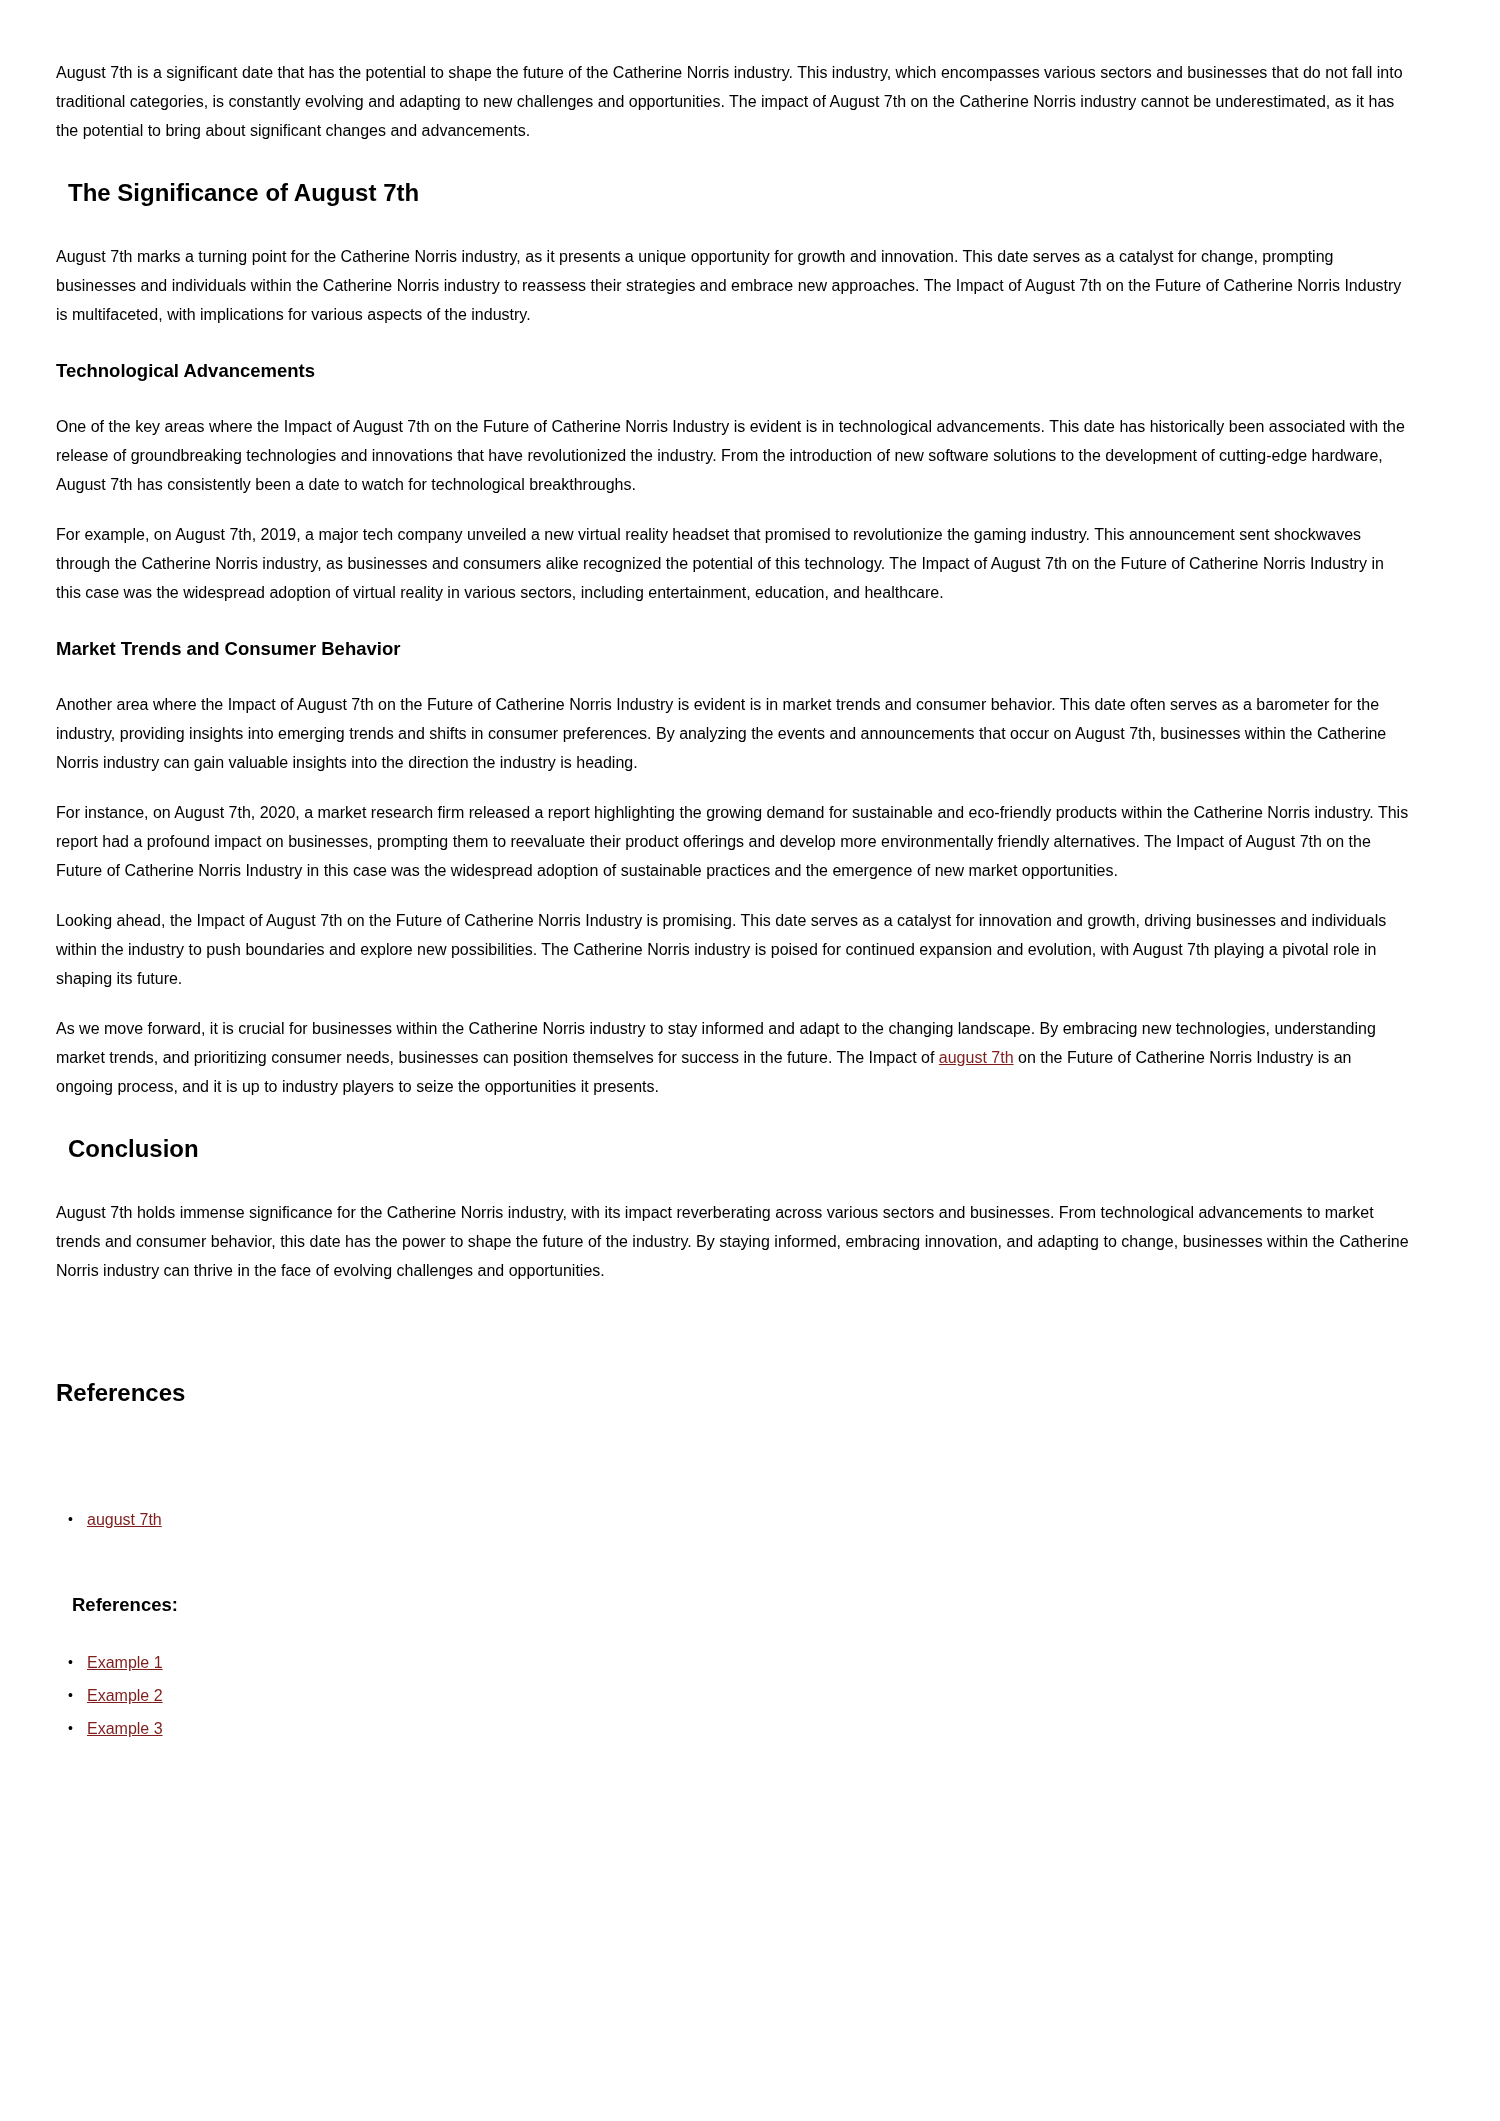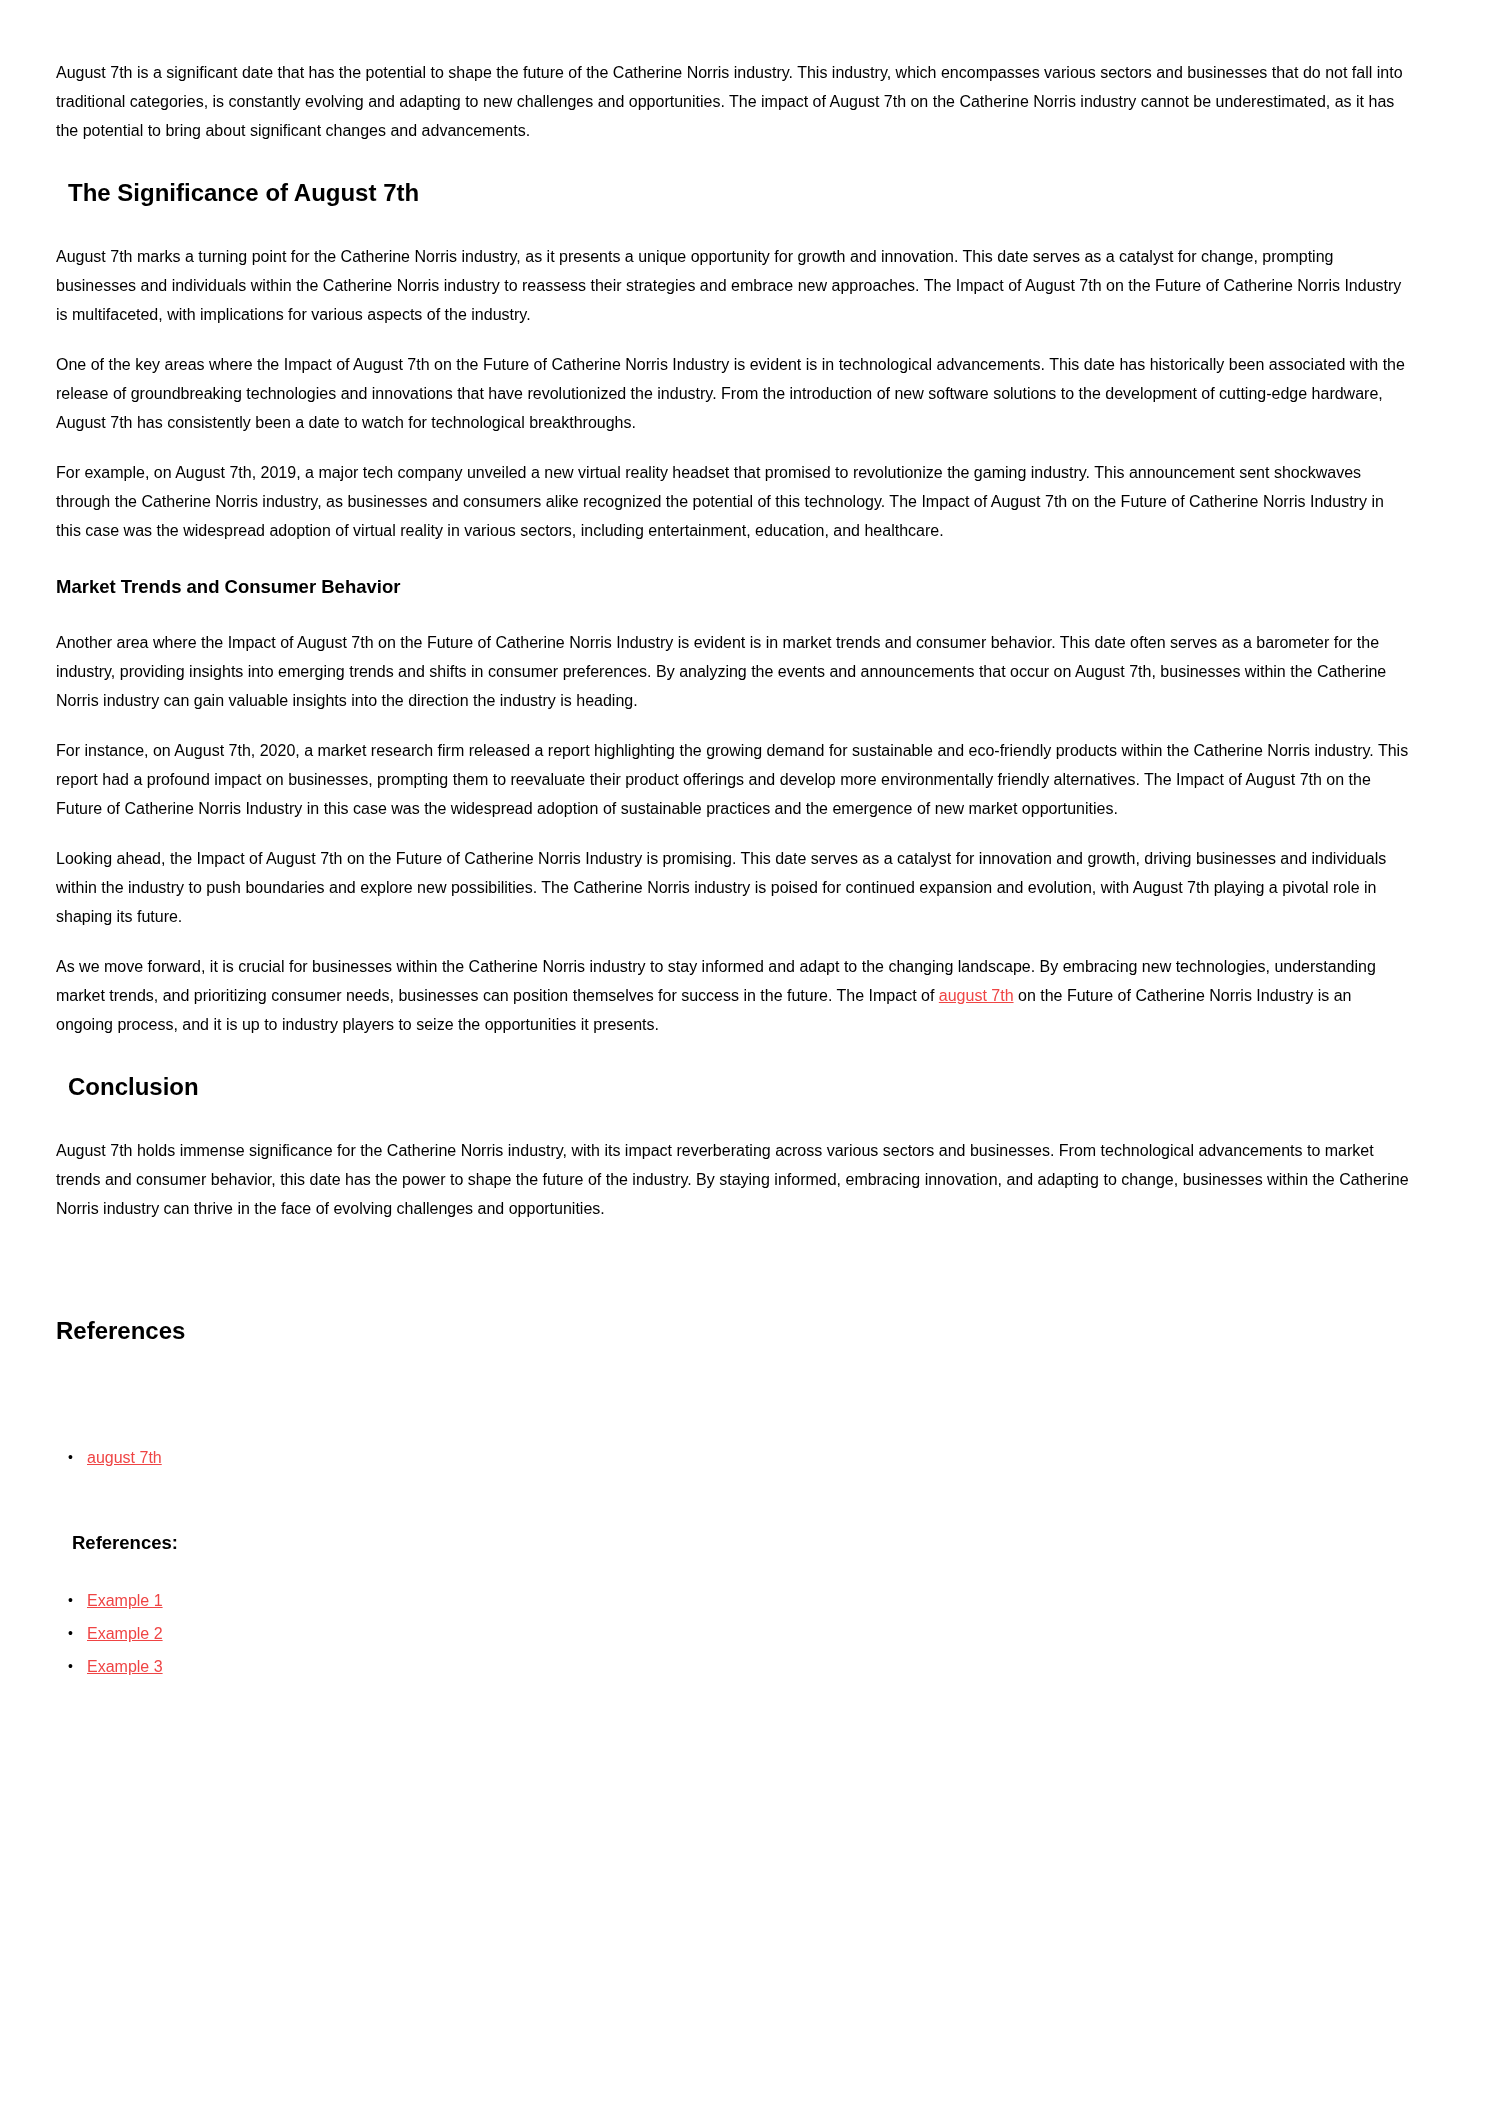--- a/index.html
+++ b/index.html
@@ -31,21 +31,21 @@
     font-weight: bold;
     margin: 34px 0 35px 12px;
   }
   h3.sub-heading {
     font-size: 18.5px;
     line-height: 28px;
     font-weight: bold;
     margin: 28px 0 27px 0;
   }
   a.text-link {
-    color: #ef4444;
+    color: #7f1d1d;
     text-decoration: underline;
     cursor: pointer;
   }
   h2.refs-heading {
     margin: 94px 0 0 0;
   }
   ul.ref-list {
     list-style: none;
     margin: 98px 0 0 0;
     padding: 0;
@@ -83,20 +83,21 @@
 
 <div class="page">
   <div class="content">
 
     <p class="body-para">August 7th is a significant date that has the potential to shape the future of the Catherine Norris industry. This industry, which encompasses various sectors and businesses that do not fall into traditional categories, is constantly evolving and adapting to new challenges and opportunities. The impact of August 7th on the Catherine Norris industry cannot be underestimated, as it has the potential to bring about significant changes and advancements.</p>
 
     <h2 class="sec-heading">The Significance of August 7th</h2>
 
     <p class="body-para">August 7th marks a turning point for the Catherine Norris industry, as it presents a unique opportunity for growth and innovation. This date serves as a catalyst for change, prompting businesses and individuals within the Catherine Norris industry to reassess their strategies and embrace new approaches. The Impact of August 7th on the Future of Catherine Norris Industry is multifaceted, with implications for various aspects of the industry.</p>
 
+    <h3 class="sub-heading">Technological Advancements</h3>
 
     <p class="body-para">One of the key areas where the Impact of August 7th on the Future of Catherine Norris Industry is evident is in technological advancements. This date has historically been associated with the release of groundbreaking technologies and innovations that have revolutionized the industry. From the introduction of new software solutions to the development of cutting-edge hardware, August 7th has consistently been a date to watch for technological breakthroughs.</p>
 
     <p class="body-para">For example, on August 7th, 2019, a major tech company unveiled a new virtual reality headset that promised to revolutionize the gaming industry. This announcement sent shockwaves through the Catherine Norris industry, as businesses and consumers alike recognized the potential of this technology. The Impact of August 7th on the Future of Catherine Norris Industry in this case was the widespread adoption of virtual reality in various sectors, including entertainment, education, and healthcare.</p>
 
     <h3 class="sub-heading">Market Trends and Consumer Behavior</h3>
 
     <p class="body-para">Another area where the Impact of August 7th on the Future of Catherine Norris Industry is evident is in market trends and consumer behavior. This date often serves as a barometer for the industry, providing insights into emerging trends and shifts in consumer preferences. By analyzing the events and announcements that occur on August 7th, businesses within the Catherine Norris industry can gain valuable insights into the direction the industry is heading.</p>
 
     <p class="body-para">For instance, on August 7th, 2020, a market research firm released a report highlighting the growing demand for sustainable and eco-friendly products within the Catherine Norris industry. This report had a profound impact on businesses, prompting them to reevaluate their product offerings and develop more environmentally friendly alternatives. The Impact of August 7th on the Future of Catherine Norris Industry in this case was the widespread adoption of sustainable practices and the emergence of new market opportunities.</p>

